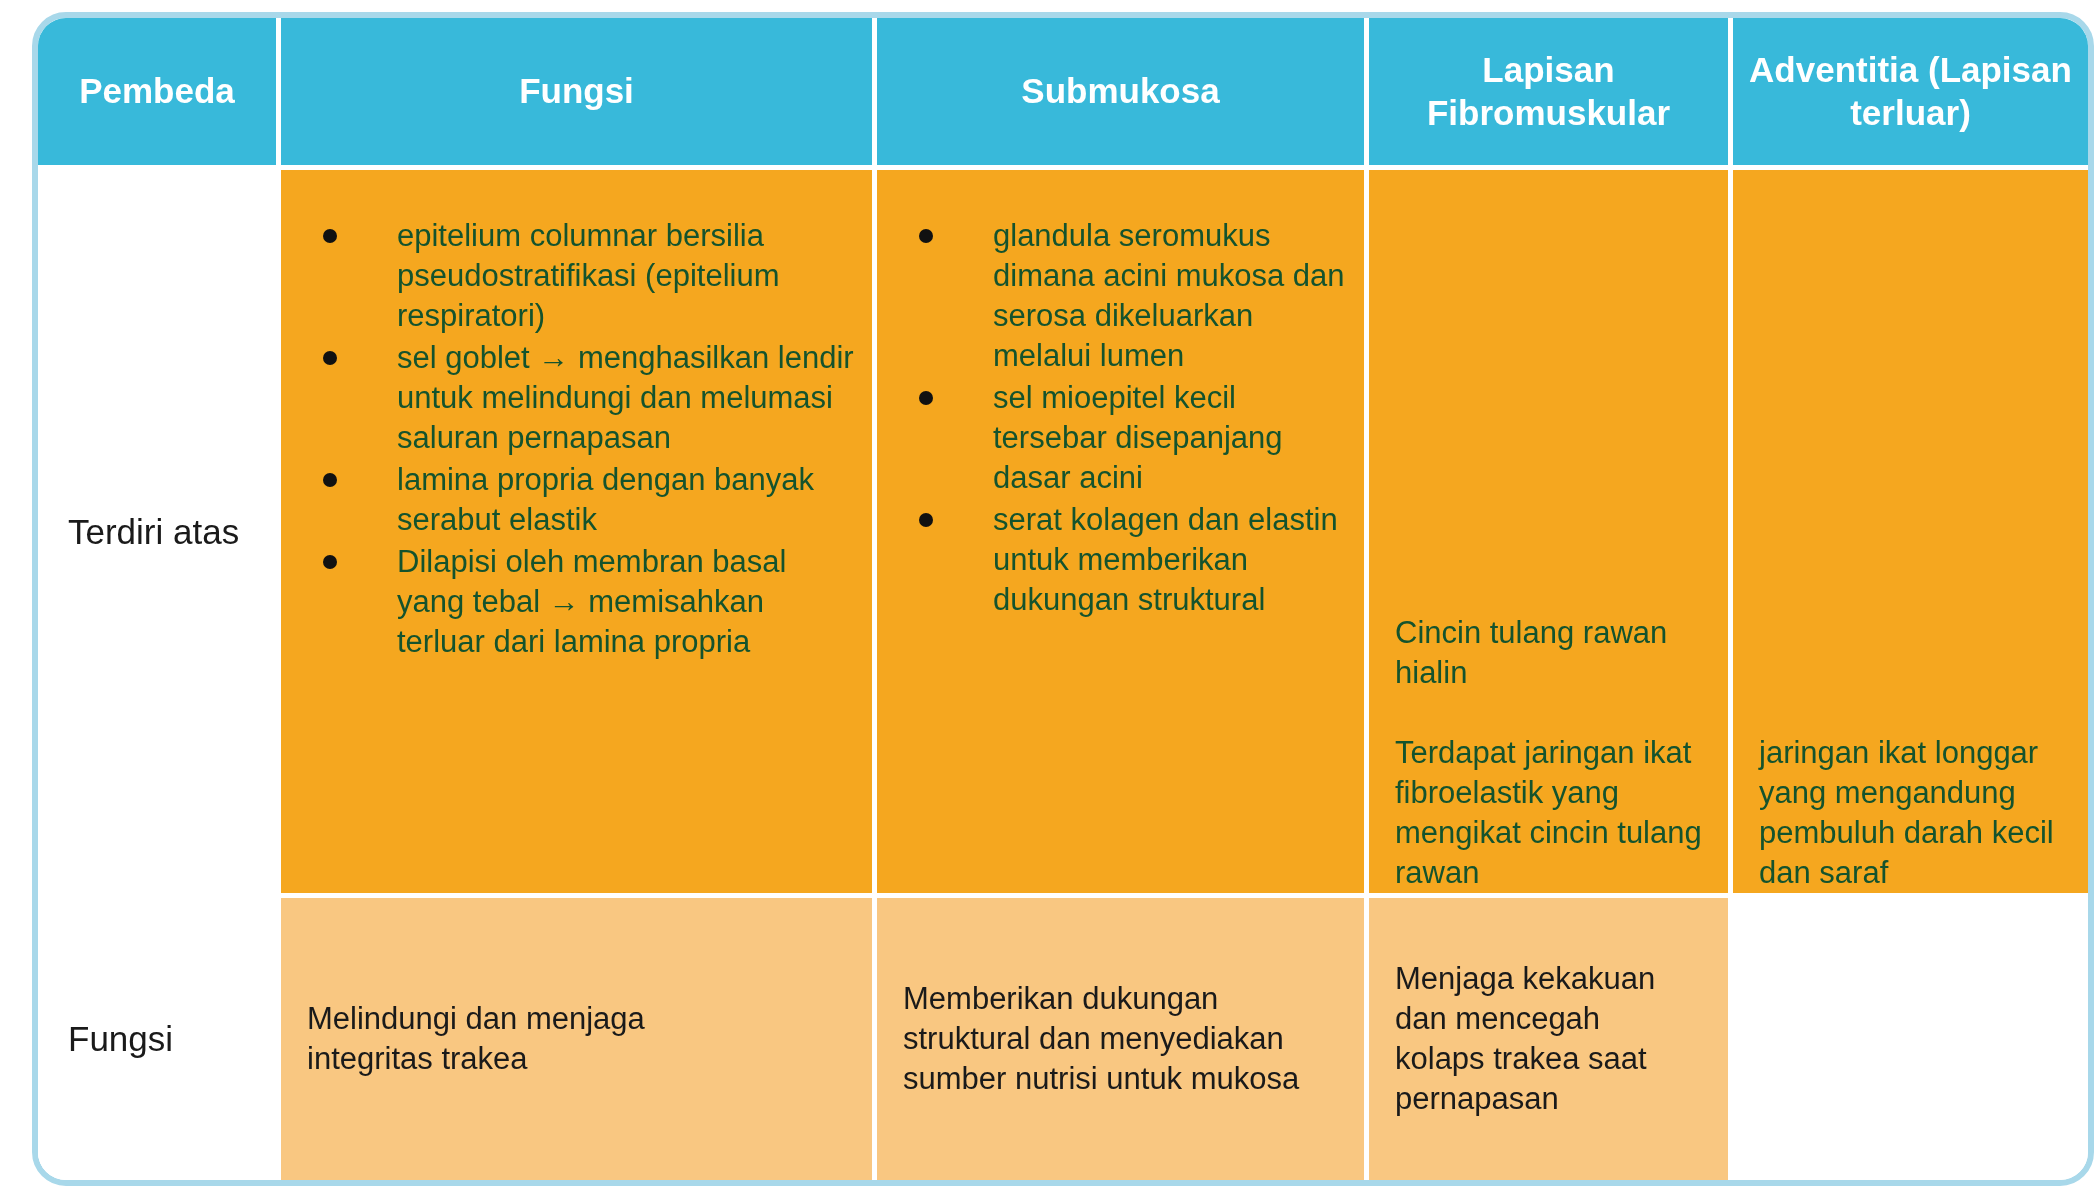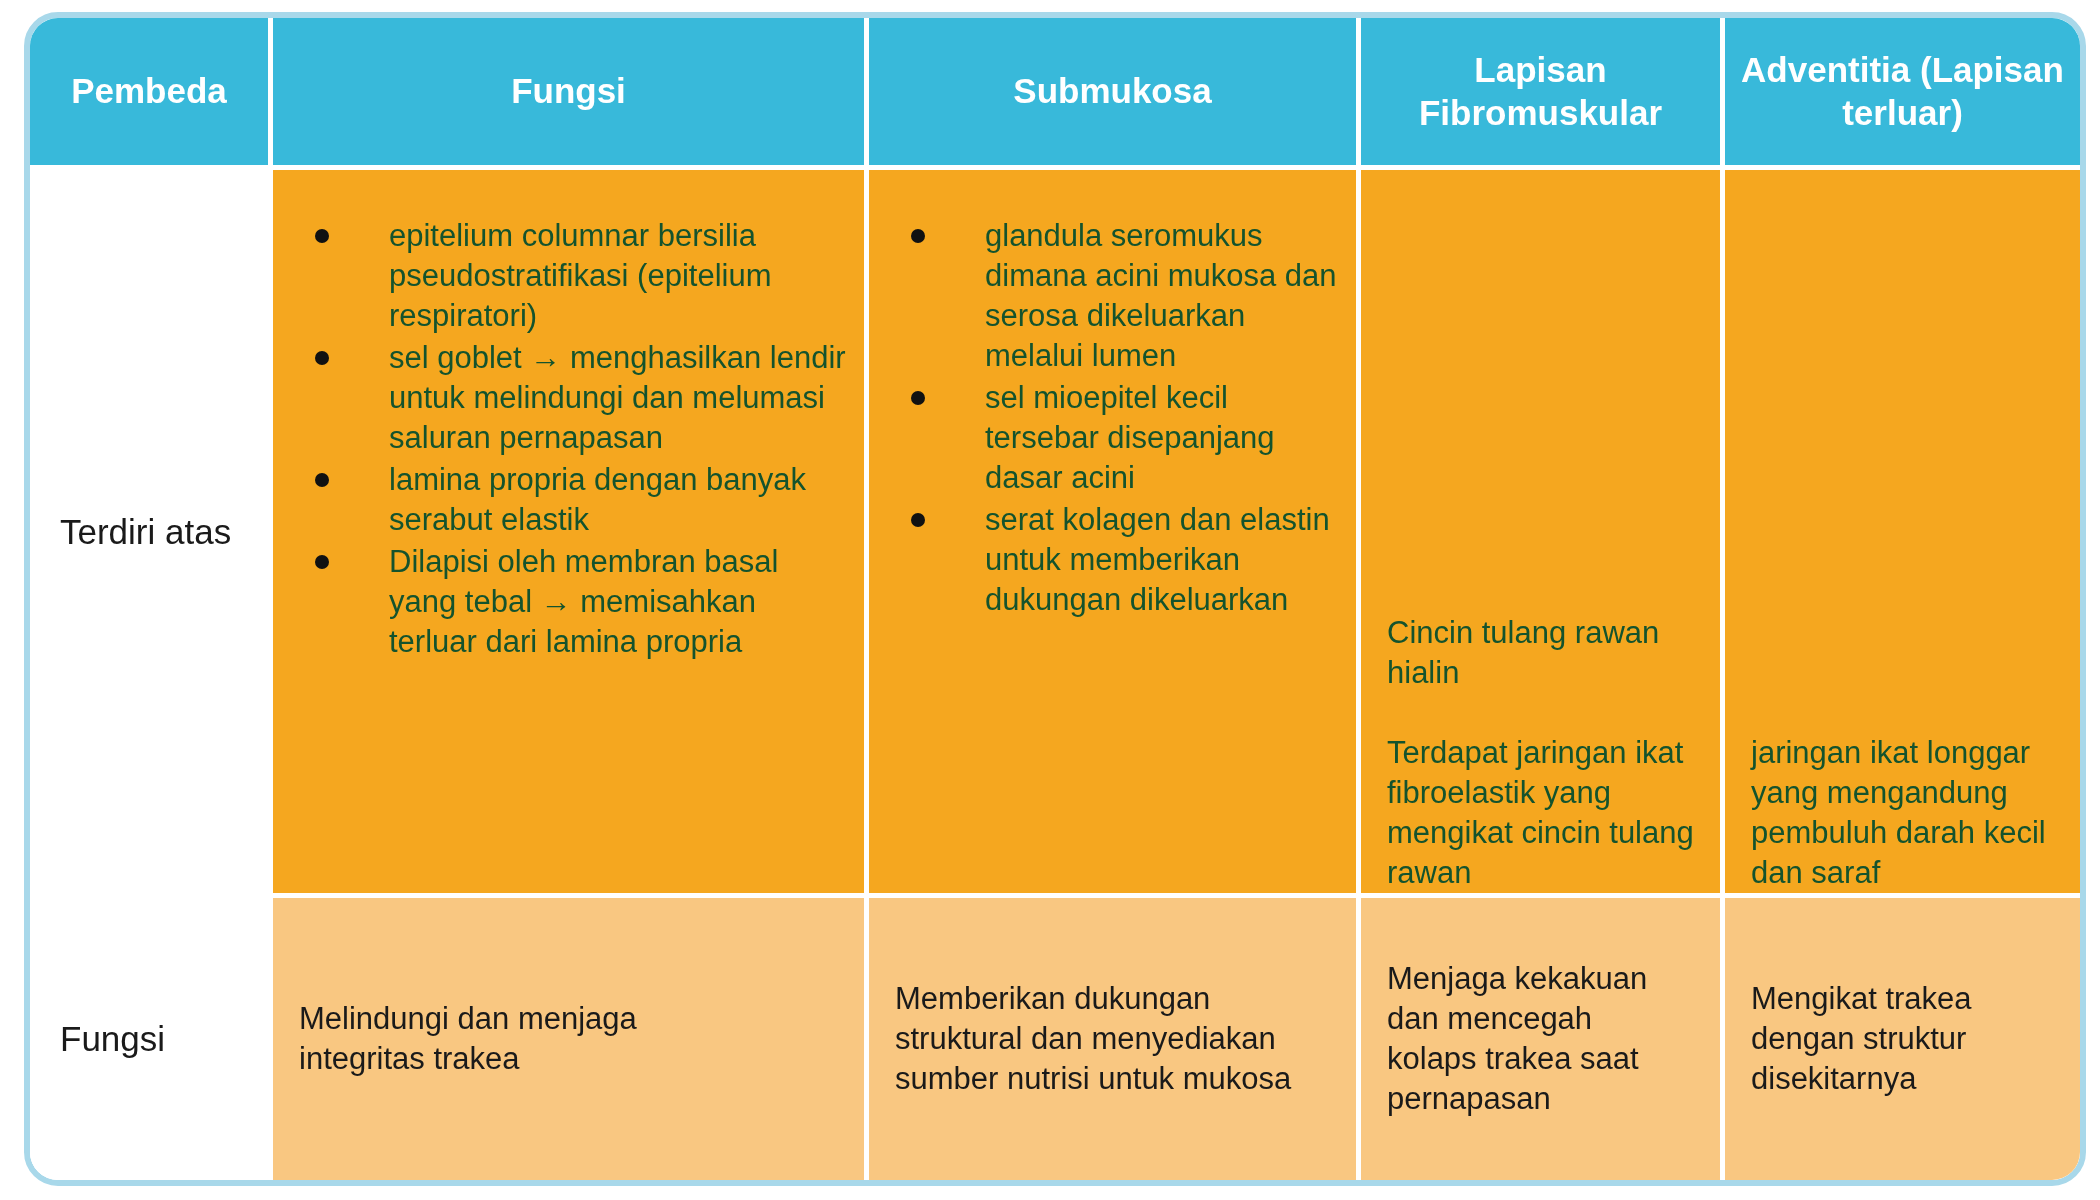--- a/index.html
+++ b/index.html
@@ -12,21 +12,21 @@
   }
   .stage {
     position: relative;
     width: 2100px;
     height: 1200px;
     background: #ffffff;
     overflow: hidden;
   }
   .table-frame {
     position: absolute;
-    left: 24px;
+    left: 32px;
     top: 12px;
     width: 2062px;
     height: 1174px;
     border: 6px solid #A8D8EA;
     border-radius: 34px;
     overflow: hidden;
     background: #ffffff;
     box-sizing: border-box;
   }
   .grid {
@@ -133,21 +133,21 @@
           <li>sel goblet → menghasilkan lendir untuk melindungi dan melumasi saluran pernapasan</li>
           <li>lamina propria dengan banyak serabut elastik</li>
           <li>Dilapisi oleh membran basal yang tebal → memisahkan terluar dari lamina propria</li>
         </ul>
       </div>
 
       <div class="cell content-cell">
         <ul class="bullets">
           <li>glandula seromukus dimana acini mukosa dan serosa dikeluarkan melalui lumen</li>
           <li>sel mioepitel kecil tersebar disepanjang dasar acini</li>
-          <li>serat kolagen dan elastin untuk memberikan dukungan dikeluarkan</li>
+          <li>serat kolagen dan elastin untuk memberikan dukungan struktural</li>
         </ul>
       </div>
 
       <div class="cell content-cell para-center">
         <p>Cincin tulang rawan hialin</p>
         <p>Terdapat jaringan ikat fibroelastik yang mengikat cincin tulang rawan</p>
       </div>
 
       <div class="cell content-cell para-center">
         <p>jaringan ikat longgar yang mengandung pembuluh darah kecil dan saraf</p>
@@ -162,19 +162,16 @@
       </div>
 
       <div class="cell fungsi-cell v-center">
         <p>Memberikan dukungan struktural dan menyediakan sumber nutrisi untuk mukosa</p>
       </div>
 
       <div class="cell fungsi-cell v-center maxw-300">
         <p>Menjaga kekakuan dan mencegah kolaps trakea saat pernapasan</p>
       </div>
 
-      <div class="cell fungsi-cell v-center maxw-290">
-        <p>Mengikat trakea dengan struktur disekitarnya</p>
-      </div>
 
     </div>
   </div>
 </div>
 
 </body></html>

